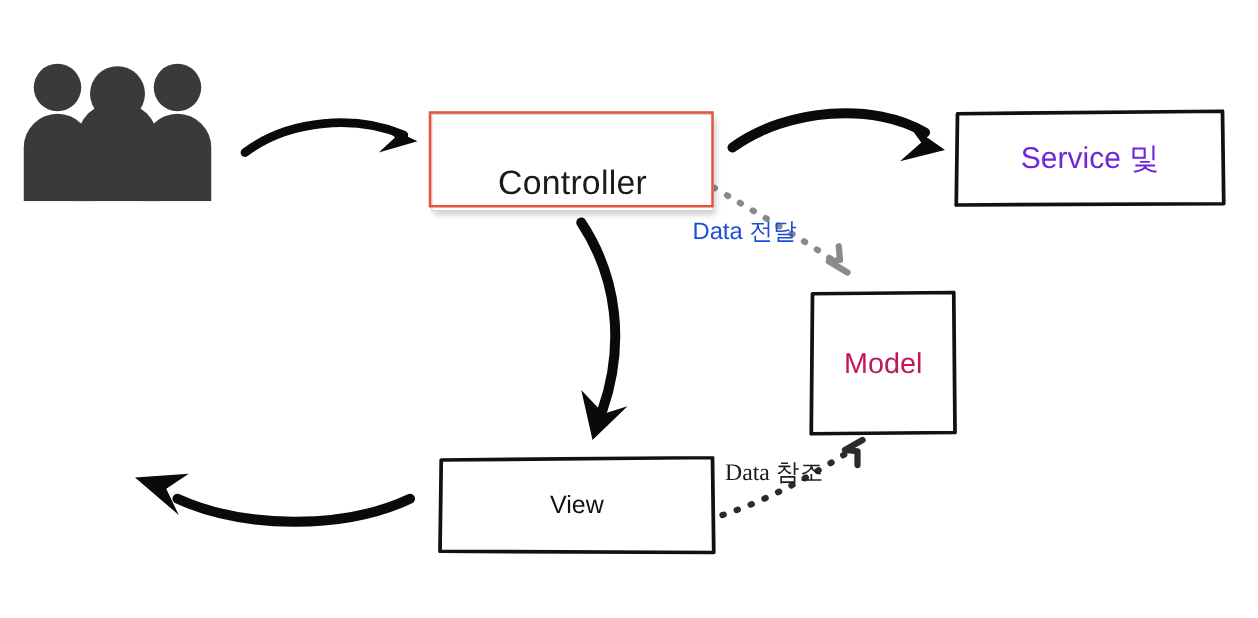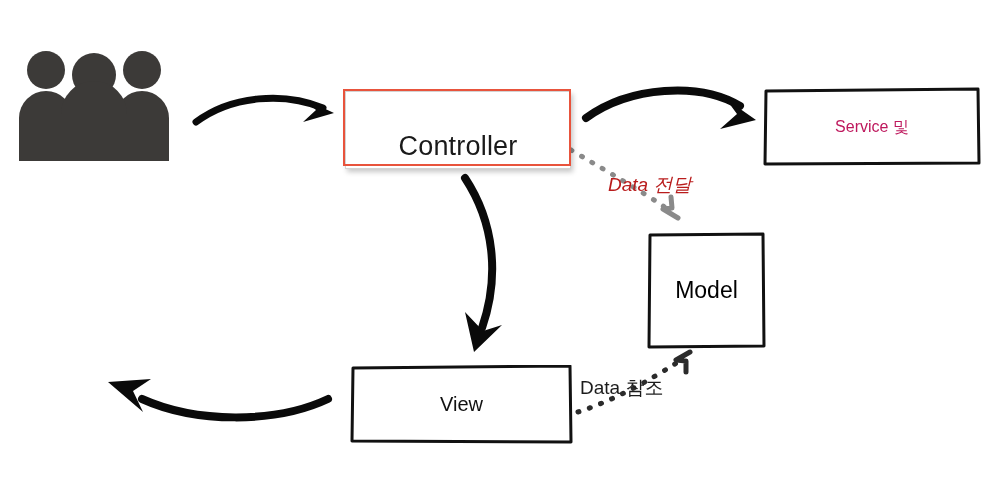--- a/index.html
+++ b/index.html
@@ -78,60 +78,60 @@
     color: #1a1a1a;
     letter-spacing: 0.2px;
   }
 
   
   #service-node {
     left: 763px;
     top: 87px;
     width: 218px;
     height: 79px;
-    font-size: 16px;
+    font-size: 24px;
     line-height: 1.22;
-    color: #be185d;
+    color: #6d28d9;
     text-align: center;
   }
   
   #view-node {
     left: 350px;
     top: 365px;
     width: 223px;
     height: 79px;
     font-size: 20px;
     color: #111111;
   }
   
   #model-node {
     left: 647px;
     top: 232px;
     width: 119px;
     height: 117px;
     font-size: 23px;
-    color: #000000;
+    color: #be185d;
   }
 
   .edge-label {
     position: absolute;
     font-size: 19px;
     color: #1c1c1c;
     white-space: nowrap;
   }
   #label-data-jeondal {
-    left: 608px;
+    left: 554px;
     top: 172px;
-    color: #b91c1c;
-    font-style: italic;
+    color: #1d4ed8;
   }
   #label-data-chamjo {
     left: 580px;
-    top: 375px;
+    top: 365px;
     color: #1c1c1c;
+    font-family: Liberation Serif, serif;
   }
 
   #users-icon {
     position: absolute;
     left: 14px;
     top: 46px;
     width: 160px;
     height: 115px;
   }
 </style>

